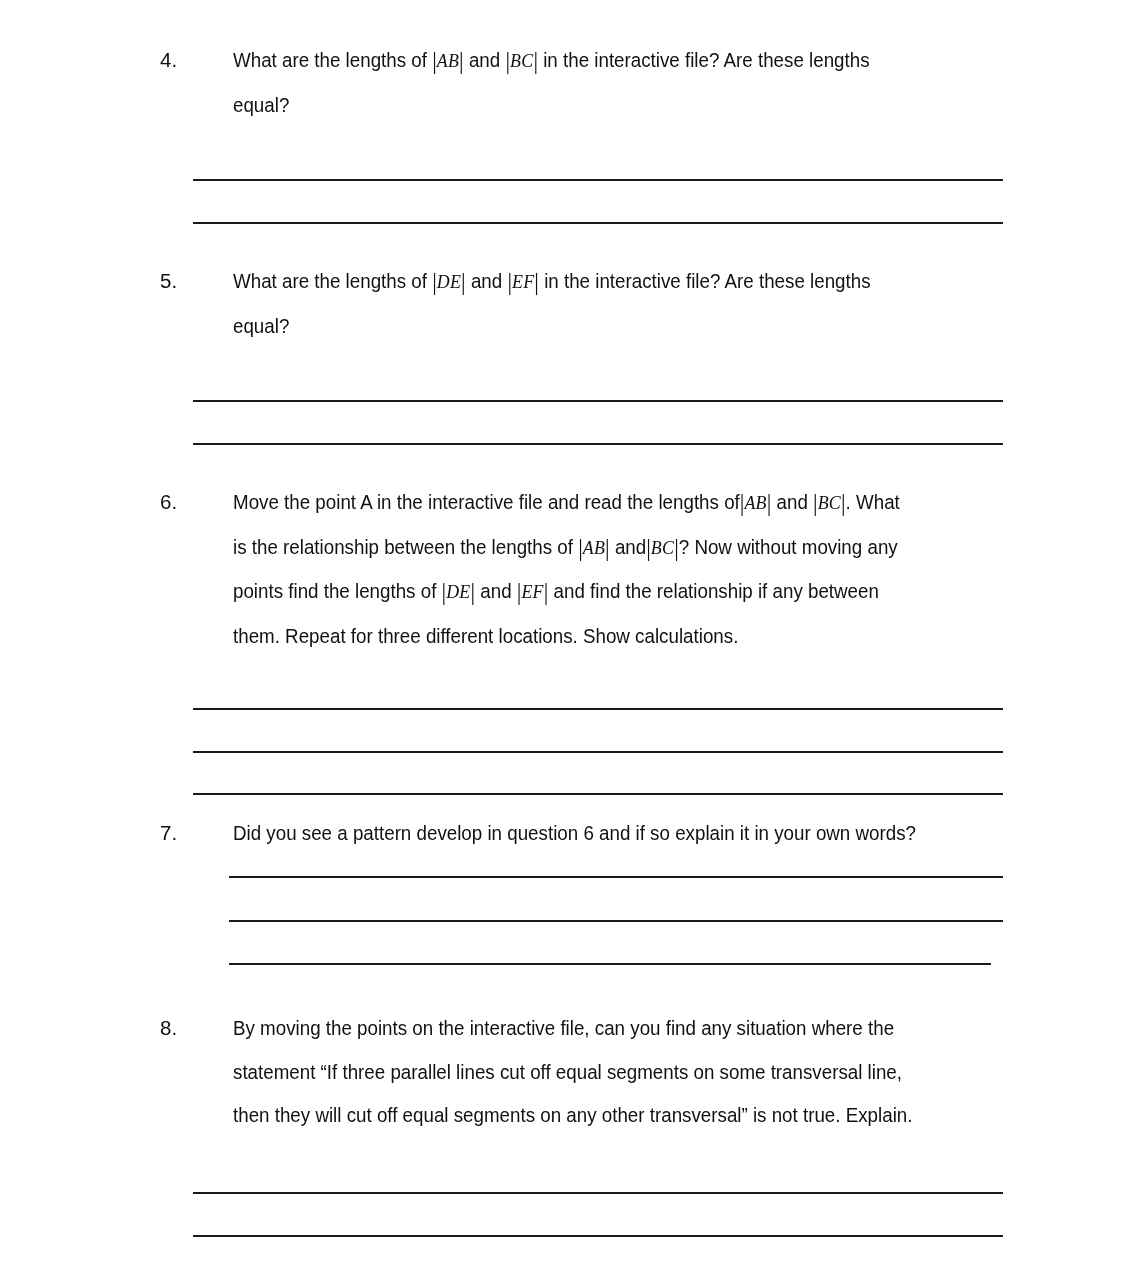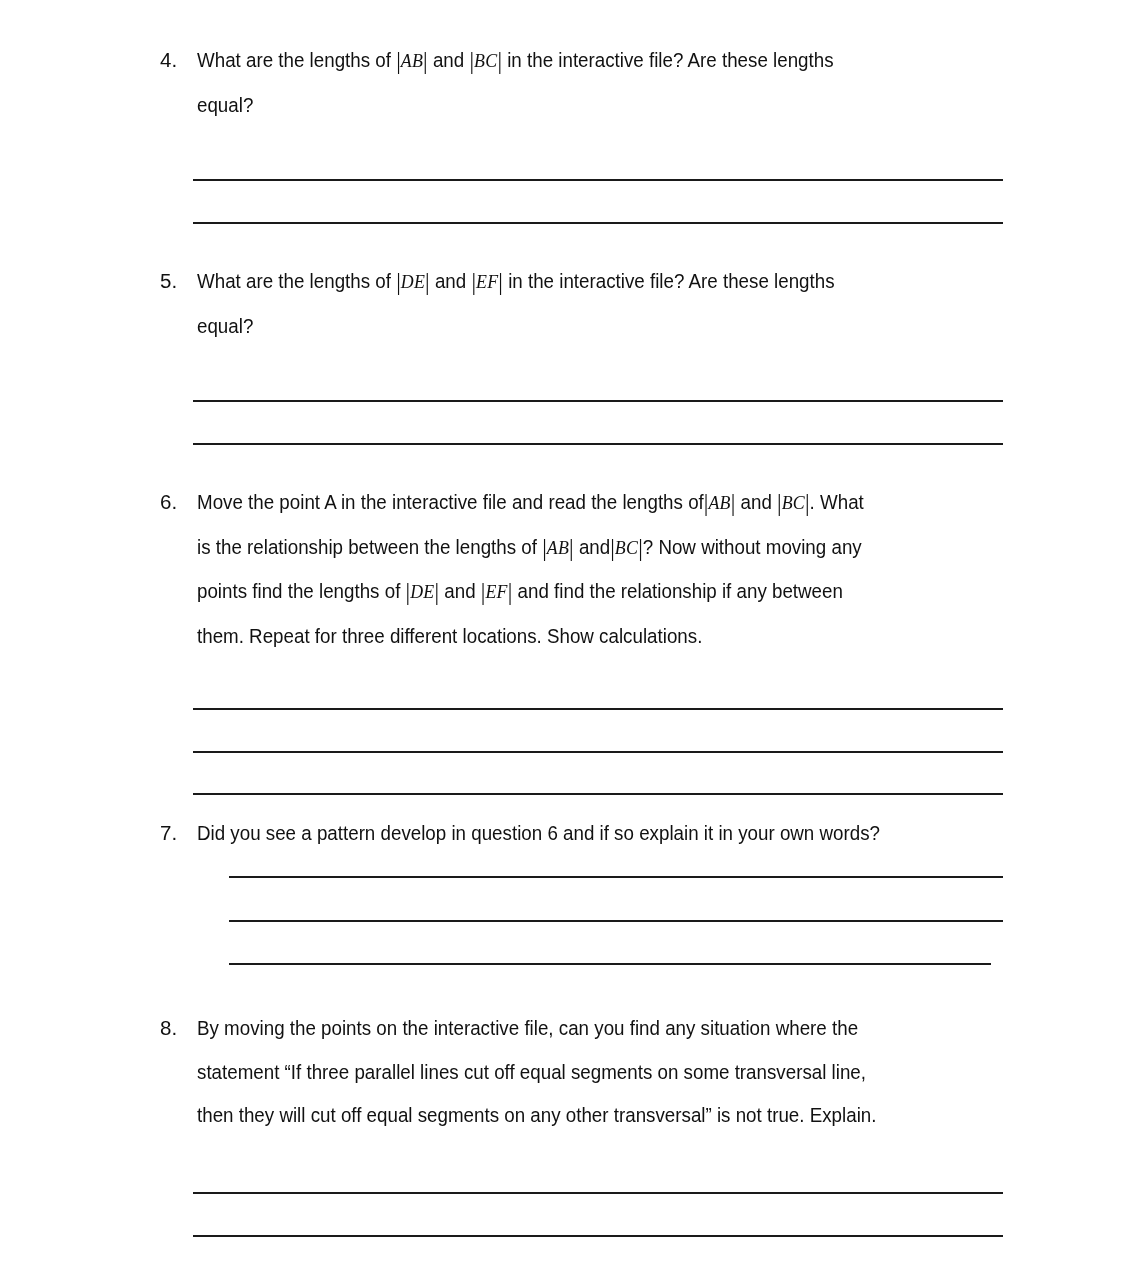--- a/index.html
+++ b/index.html
@@ -43,20 +43,21 @@
     letter-spacing: 0px;
     color: #111;
   }
   .q-body {
     flex: 1 1 auto;
     font-size: 20.5px;
     line-height: 43.5px;
     font-stretch: condensed;
     transform-origin: left top;
     color: #111;
+    margin-left: 36px;
   }
   .q-body .ln {
     display: block;
     white-space: nowrap;
     
     transform: scaleX(0.915);
     transform-origin: left center;
   }
 
   

